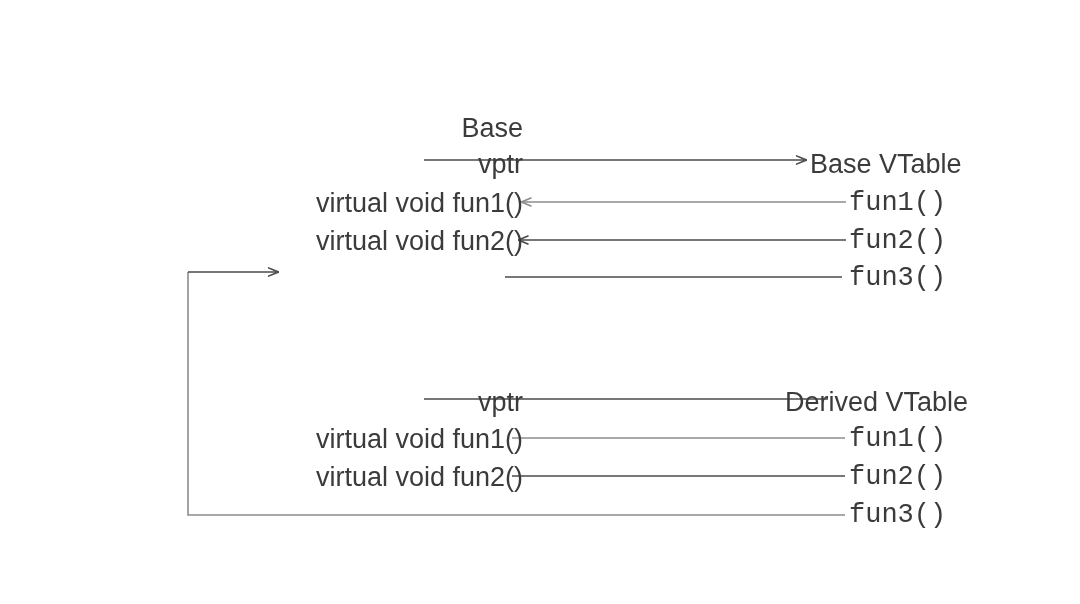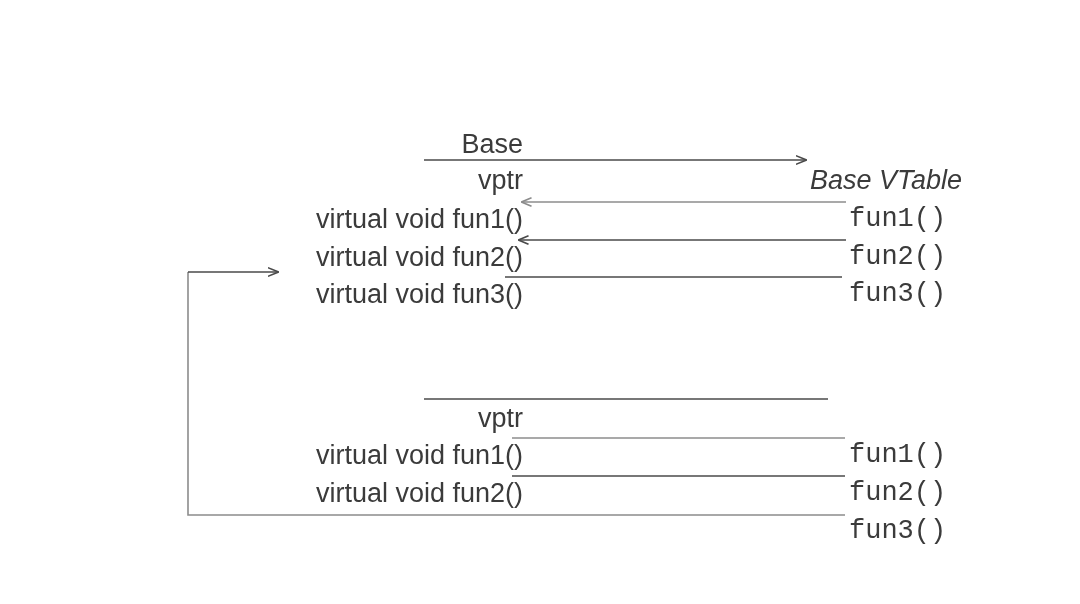--- a/index.html
+++ b/index.html
@@ -26,21 +26,21 @@
     position: absolute;
     left: 0;
     top: 0;
     width: 1080px;
     height: 604px;
     pointer-events: none;
   }
   .text-layer {
     position: absolute;
     left: 0;
-    top: 16px;
+    top: 0;
     width: 1080px;
     height: 479px;
   }
   .row-label {
     position: absolute;
     color: #3b3b3b;
     font-size: 27px;
     line-height: 27px;
     white-space: nowrap;
     font-family: "Liberation Sans", sans-serif;
@@ -104,37 +104,37 @@
   <div class="text-layer">
 
     <div class="row-label col-left" style="top:115px;">Base</div>
 
     <div class="row-label col-left" style="top:151px;">vptr</div>
 
     <div class="row-label col-left" style="top:190px;">virtual void fun1()</div>
 
     <div class="row-label col-left" style="top:228px;">virtual void fun2()</div>
 
-    <div class="row-label col-left" style="top:265px;">virtual void fun3()</div>
 
-    <div class="row-label col-right vtable-title" style="top:151px;font-style:italic;">Base VTable</div>
+    <div class="row-label col-right vtable-title" style="top:151px;">Base VTable</div>
 
     <div class="row-label col-right vtable-entry" style="top:190px;">fun1()</div>
 
     <div class="row-label col-right vtable-entry" style="top:228px;">fun2()</div>
 
     <div class="row-label col-right vtable-entry" style="top:265px;">fun3()</div>
 
 
     <div class="row-label col-left" style="top:389px;">vptr</div>
 
     <div class="row-label col-left" style="top:426px;">virtual void fun1()</div>
 
     <div class="row-label col-left" style="top:464px;">virtual void fun2()</div>
 
+    <div class="row-label col-right vtable-title" style="left:785px; top:389px;">Derived VTable</div>
 
     <div class="row-label col-right vtable-entry" style="top:426px;">fun1()</div>
 
     <div class="row-label col-right vtable-entry" style="top:464px;">fun2()</div>
 
     <div class="row-label col-right vtable-entry" style="top:502px;">fun3()</div>
 
   </div>
 </div>
 

